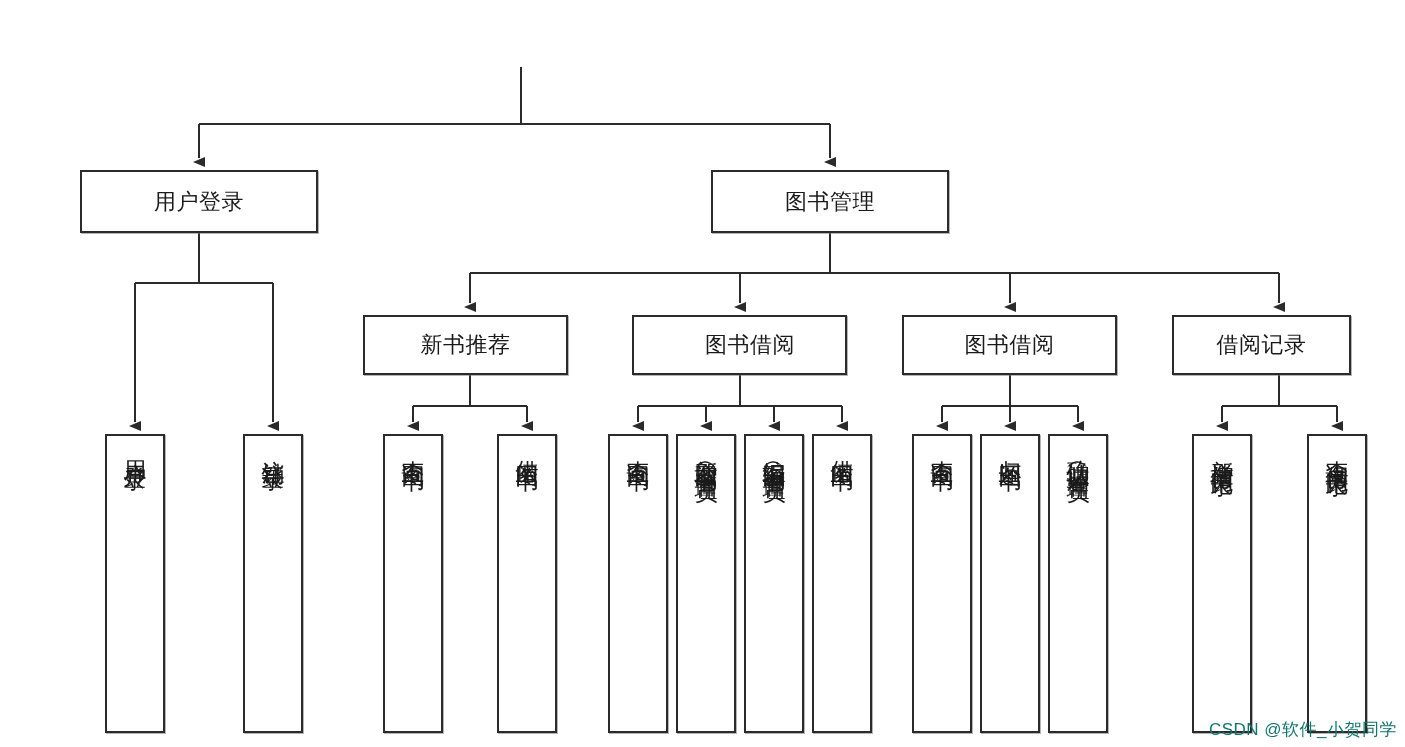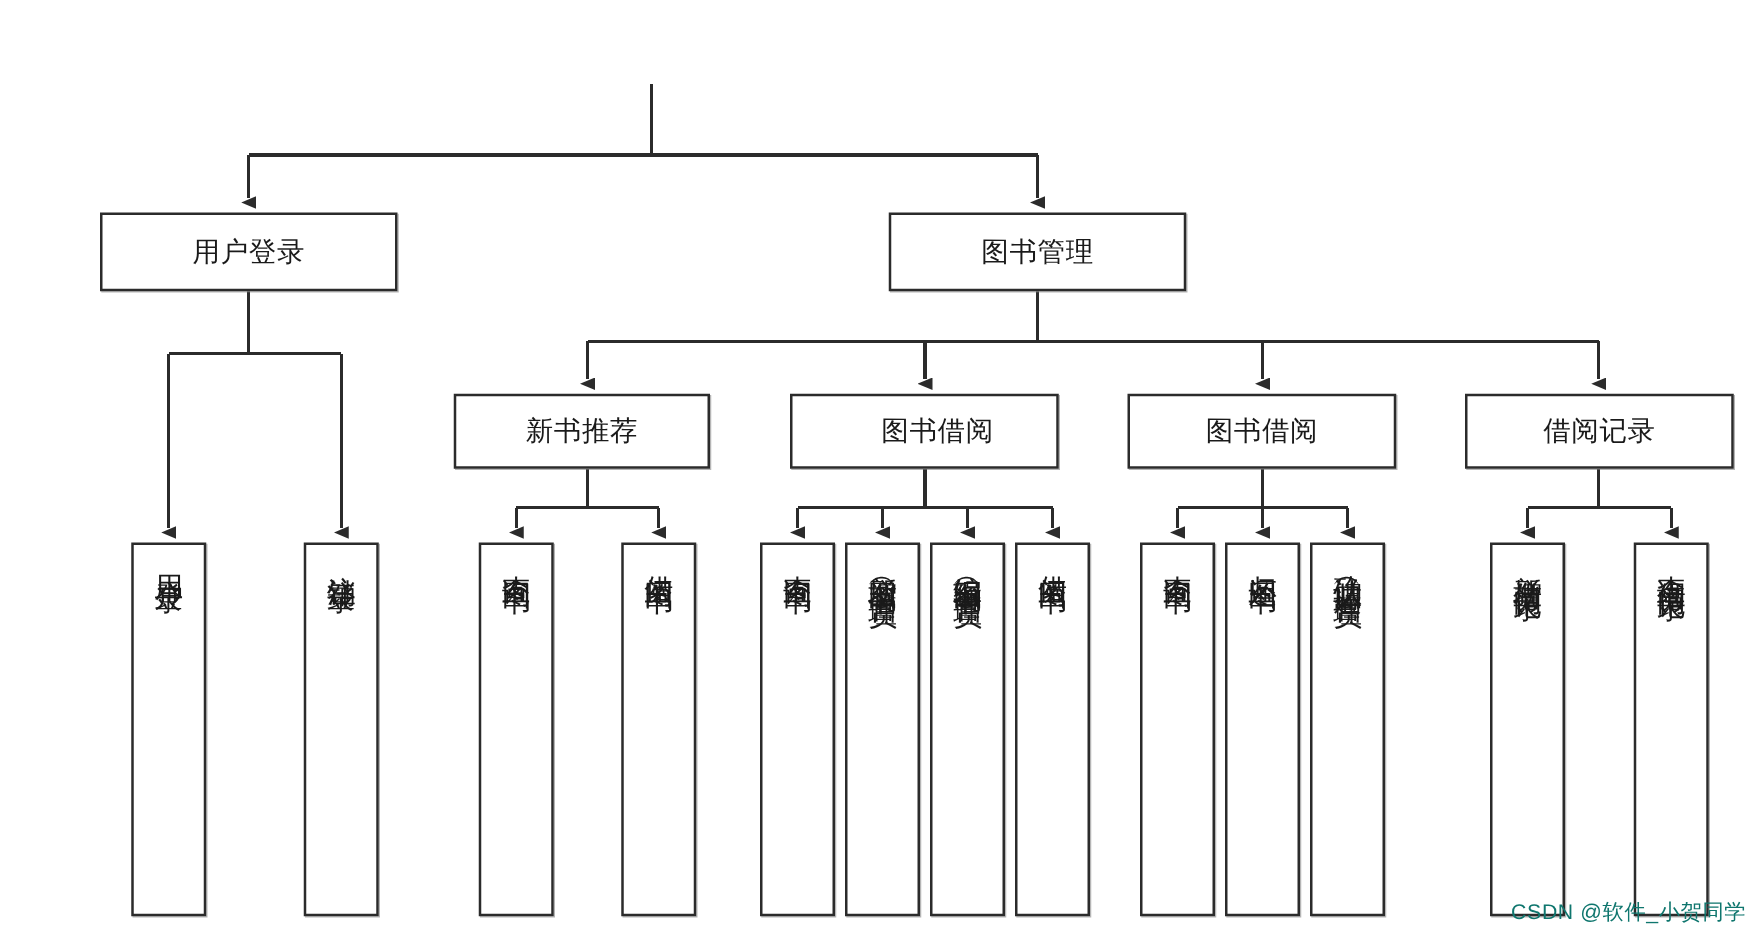--- a/index.html
+++ b/index.html
@@ -143,21 +143,21 @@
   </div>
 
   <div class="node h" style="left:632px; top:315px; width:215px; height:60px;padding-left:21px;">
     <span class="node-label">图书借阅</span>
   </div>
 
   <div class="node h" style="left:902px; top:315px; width:215px; height:60px;">
     <span class="node-label">图书借阅</span>
   </div>
 
-  <div class="node h" style="left:1172px; top:315px; width:215px; height:60px;">
+  <div class="node h" style="left:1172px; top:315px; width:179px; height:60px;">
     <span class="node-label">借阅记录</span>
   </div>
 
   <div class="node v" style="left:105px; top:434px; width:60px; height:299px;">
     <span class="node-label">用户登录</span>
   </div>
 
   <div class="node v" style="left:243px; top:434px; width:60px; height:299px;">
     <span class="node-label">注销登录</span>
   </div>

